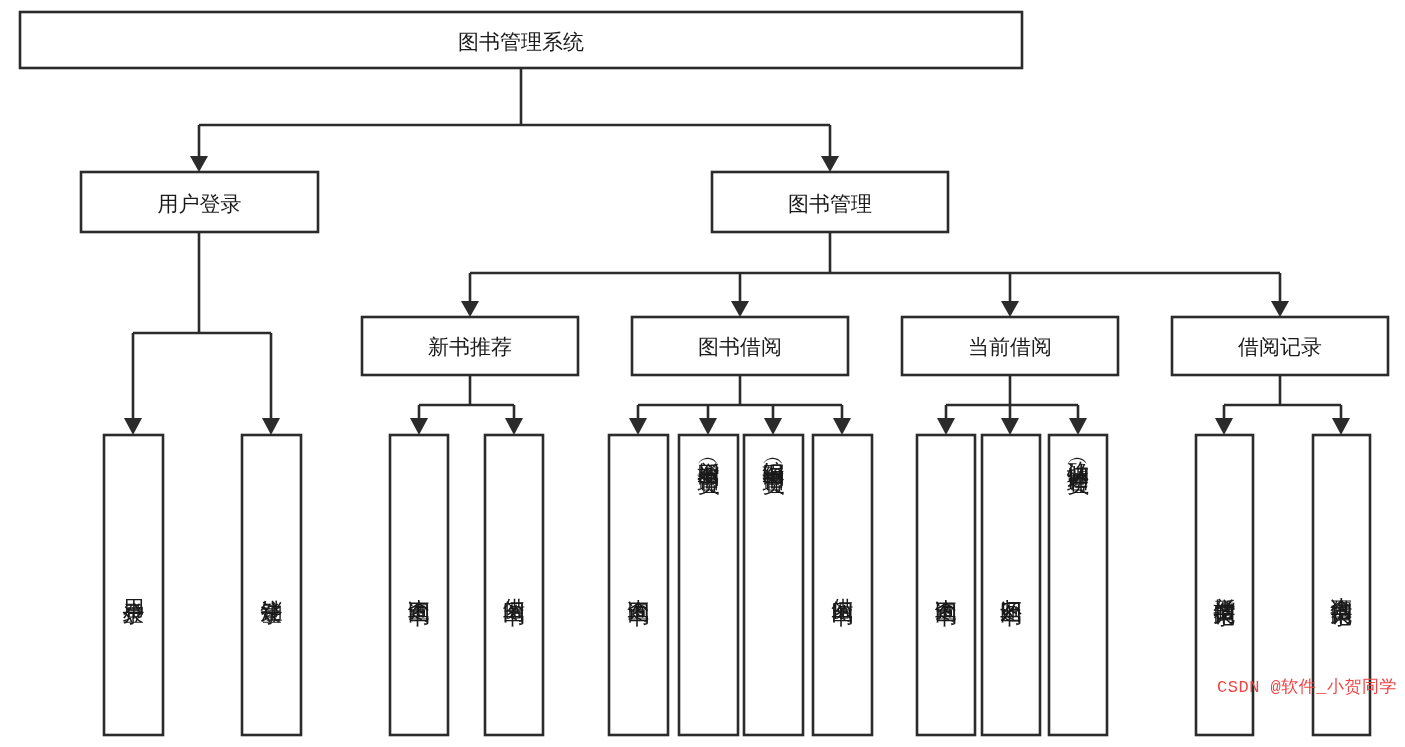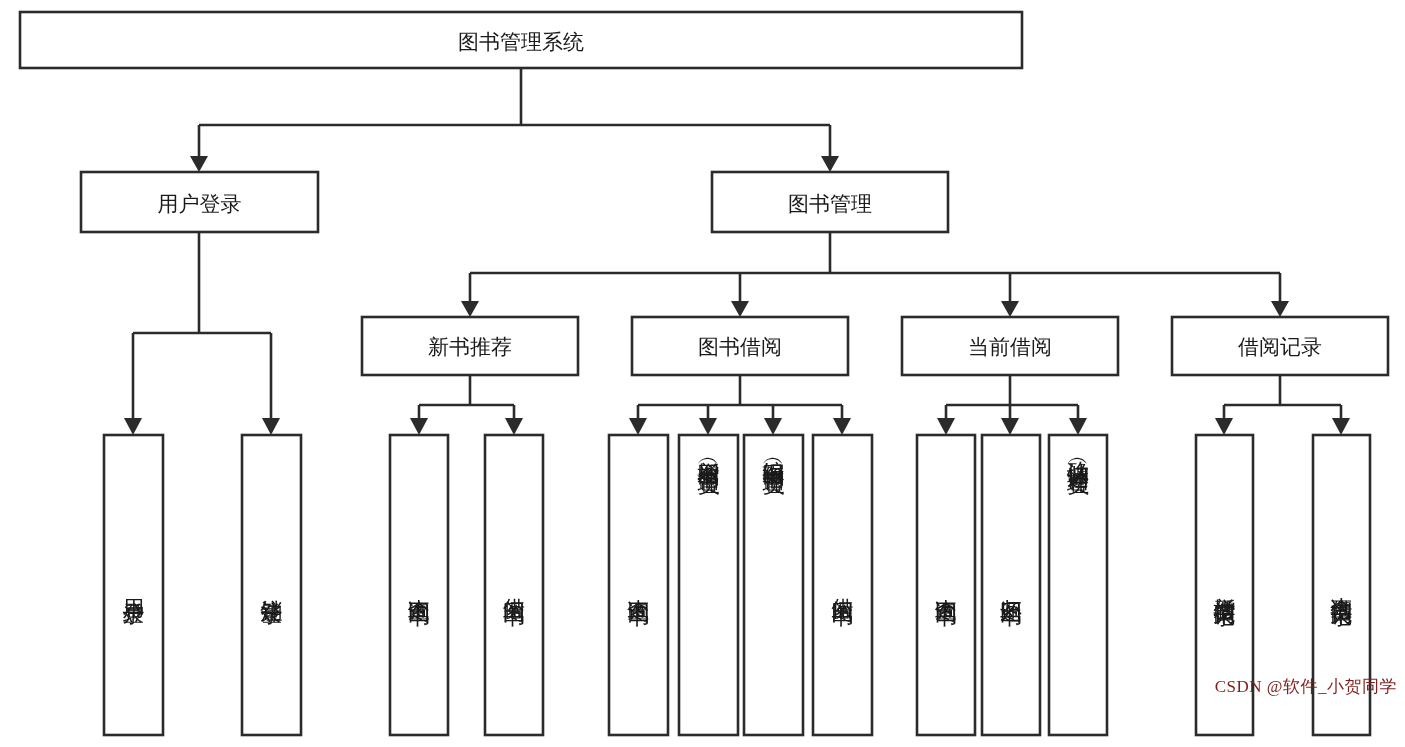--- a/index.html
+++ b/index.html
@@ -63,23 +63,23 @@
     font-size: 22px;
     line-height: 1.08;
     letter-spacing: 2px;
     color: #1a1a1a;
     white-space: nowrap;
   }
   .watermark {
     position: absolute;
     right: 8px;
     bottom: 5px;
-    font-family: Liberation Serif, serif;
+    font-family: Liberation Mono, monospace;
     font-size: 17px;
-    color: #7f1d1d;
+    color: #ef4444;
     letter-spacing: 0.5px;
     white-space: nowrap;
   }
 </style>
 </head>
 <body>
 
 <div id="diagram-root">
 
   <svg class="diagram" viewBox="0 0 1405 747" xmlns="http://www.w3.org/2000/svg">

